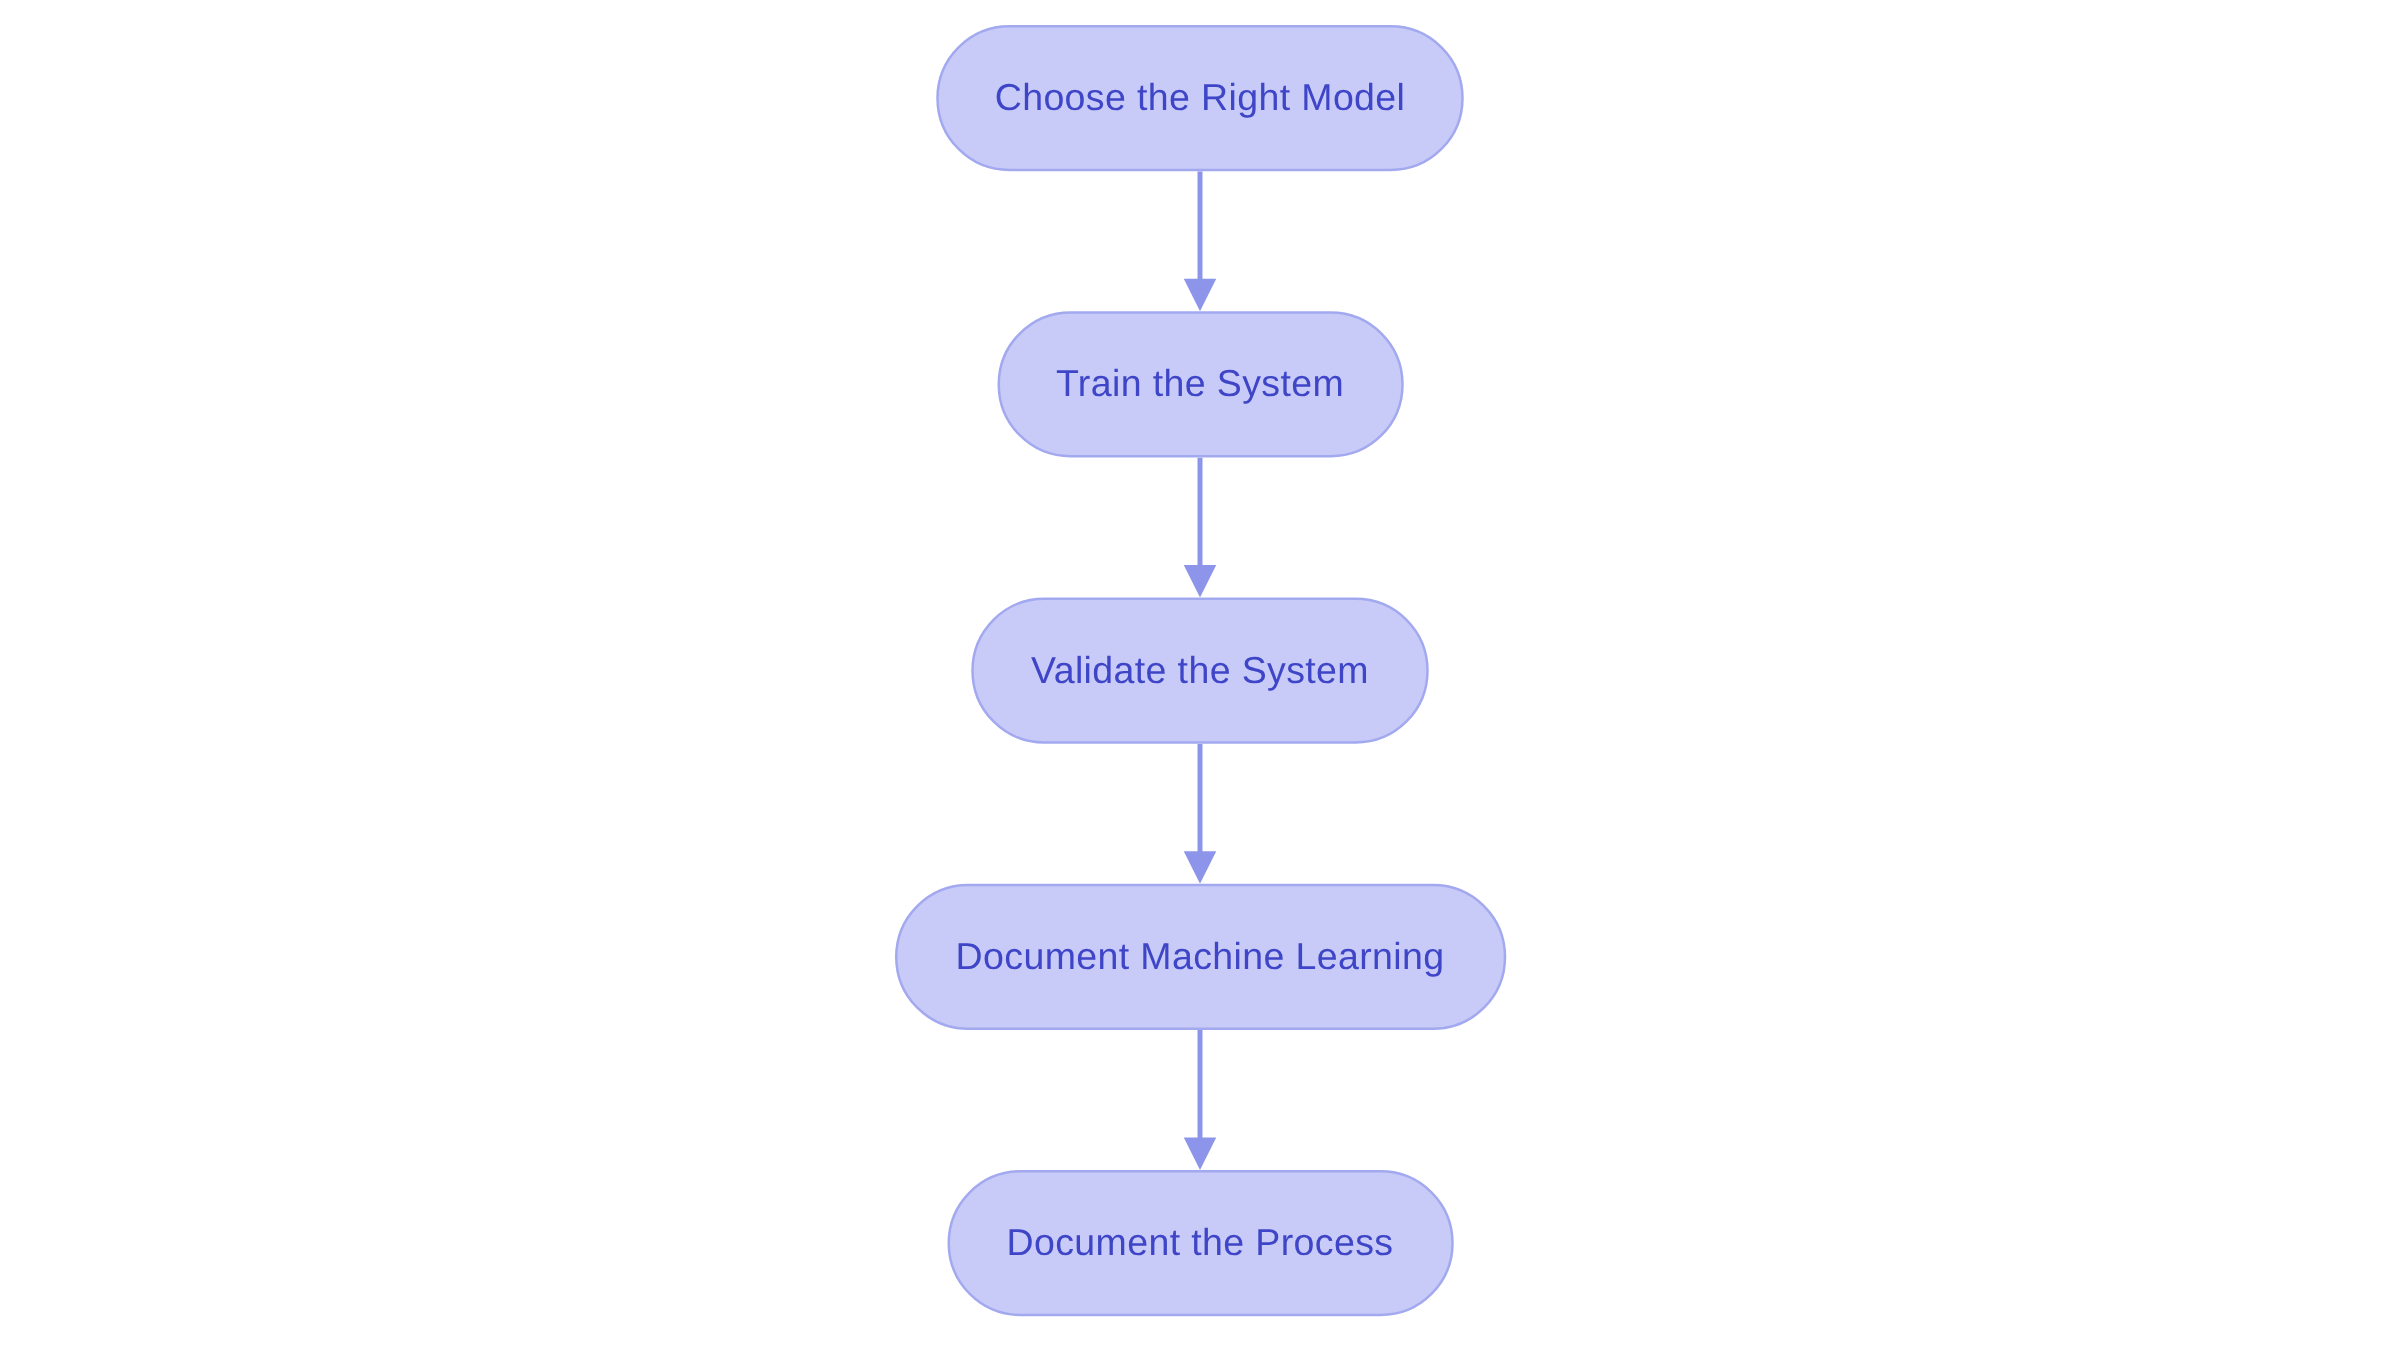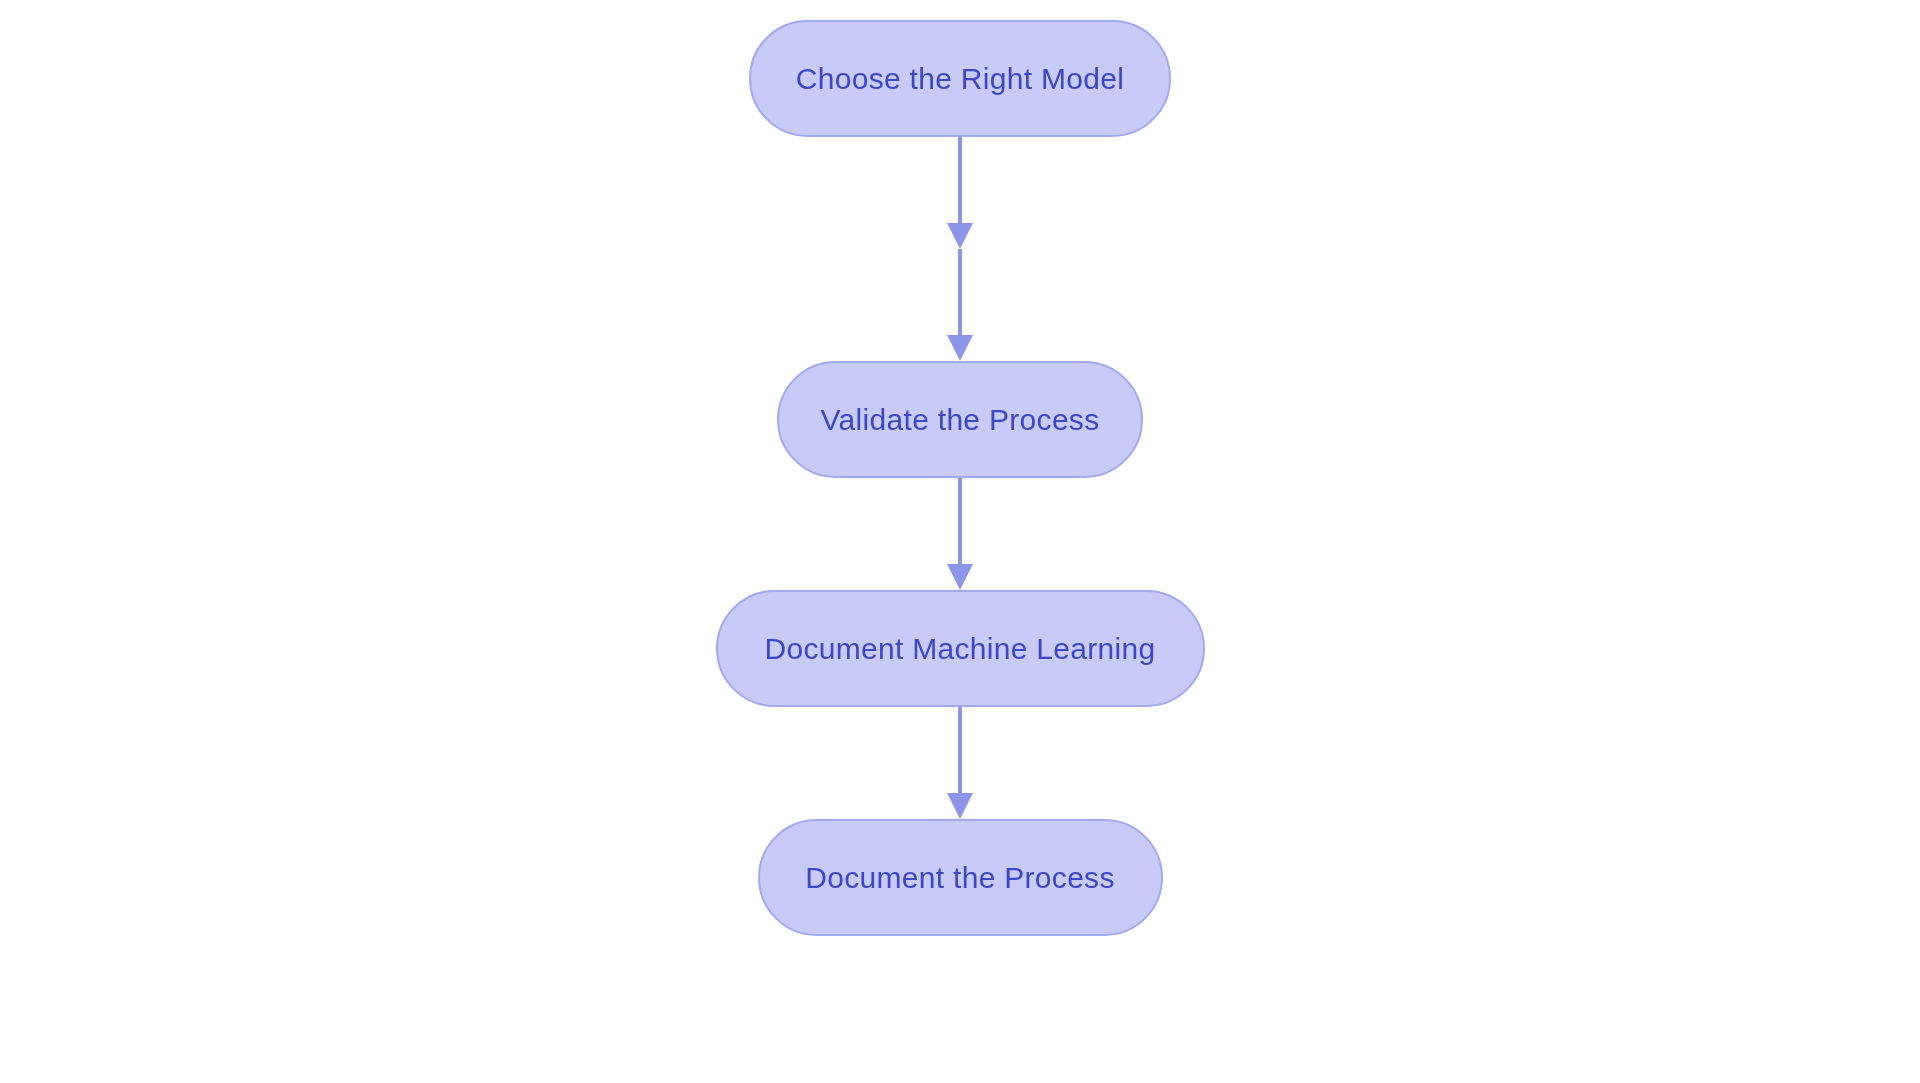--- a/index.html
+++ b/index.html
@@ -56,28 +56,31 @@
 
   <div class="node node-1">
     <span>Choose the Right Model</span>
   </div>
 
   <svg class="arrow" viewBox="0 0 30 112" aria-hidden="true">
     <line x1="15" y1="0" x2="15" y2="88"></line>
     <polygon points="2,86 28,86 15,112"></polygon>
   </svg>
 
+  <div class="node node-2">
+    <span>Train the System</span>
+  </div>
 
   <svg class="arrow" viewBox="0 0 30 112" aria-hidden="true">
     <line x1="15" y1="0" x2="15" y2="88"></line>
     <polygon points="2,86 28,86 15,112"></polygon>
   </svg>
 
   <div class="node node-3">
-    <span>Validate the Process</span>
+    <span>Validate the System</span>
   </div>
 
   <svg class="arrow" viewBox="0 0 30 112" aria-hidden="true">
     <line x1="15" y1="0" x2="15" y2="88"></line>
     <polygon points="2,86 28,86 15,112"></polygon>
   </svg>
 
   <div class="node node-4">
     <span>Document Machine Learning</span>
   </div>

